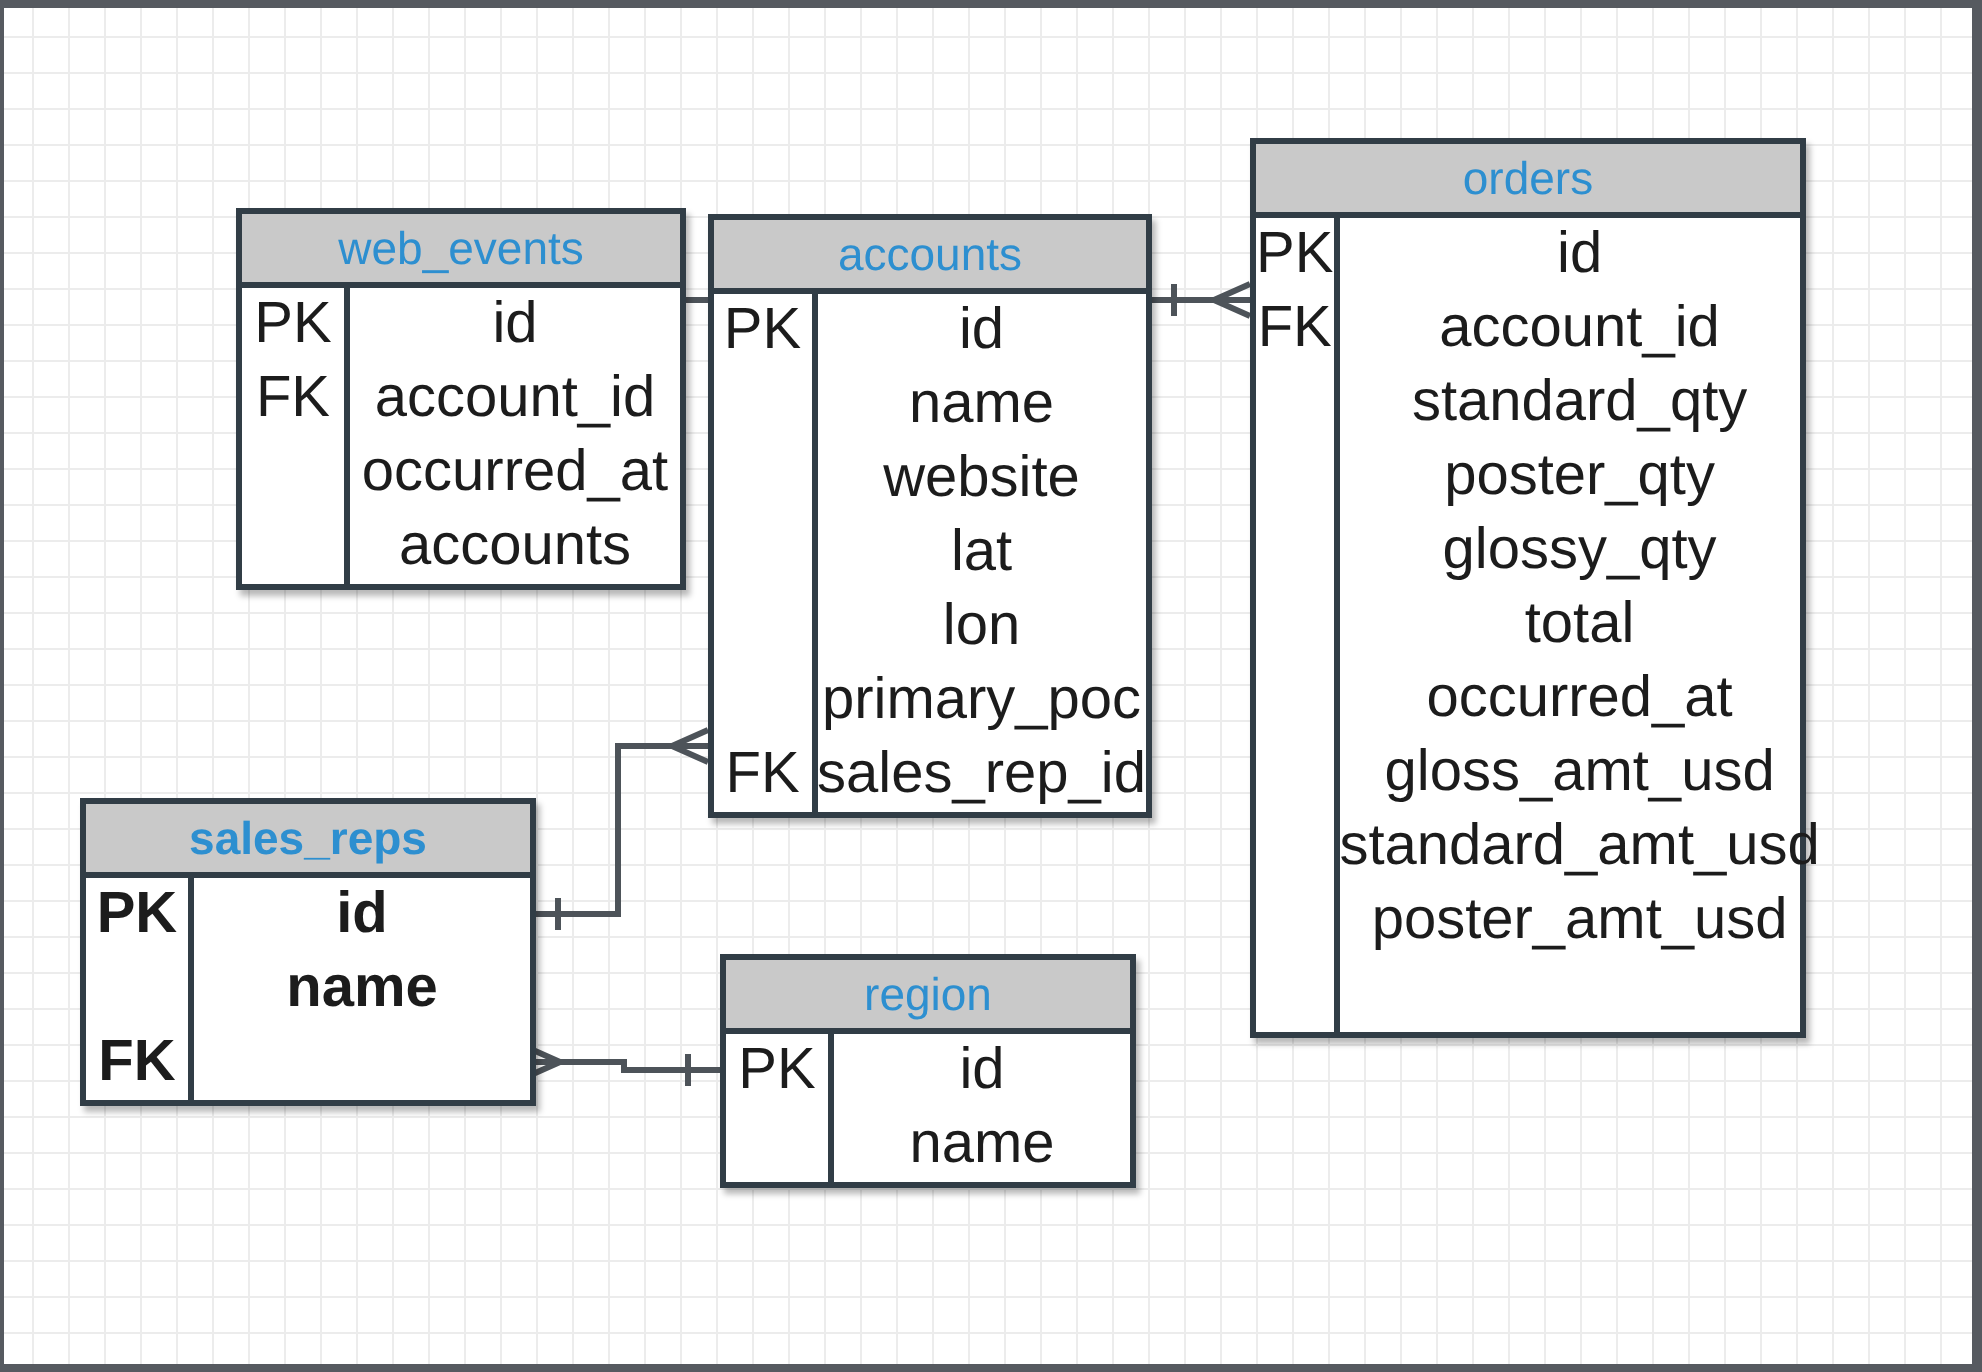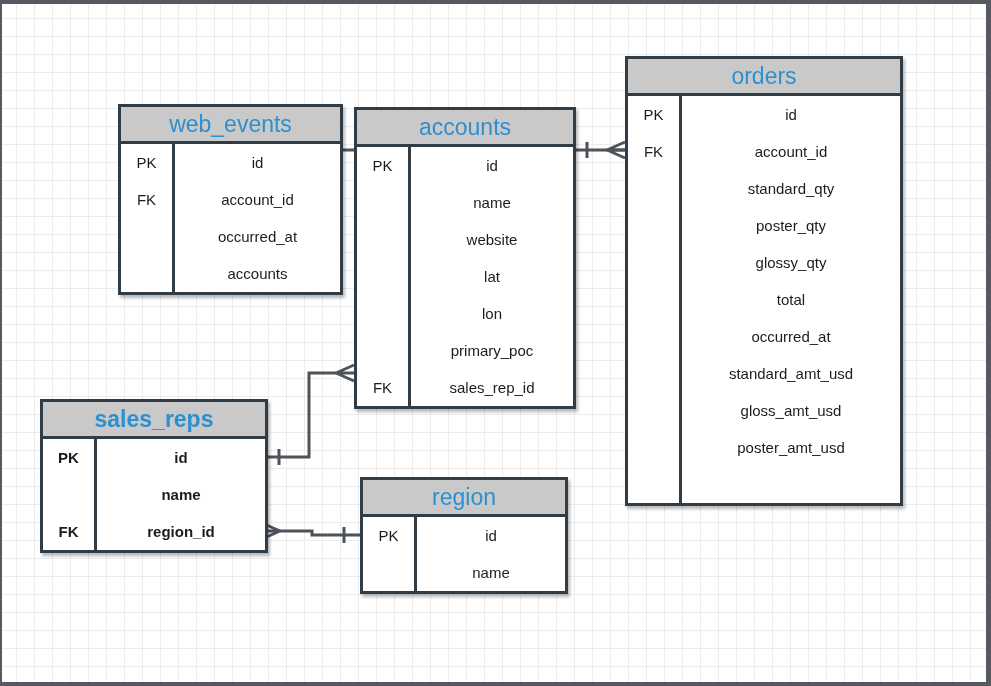--- a/index.html
+++ b/index.html
@@ -30,21 +30,21 @@
     height:34px;
     background:var(--header-fill,#c9c9c9);
     border-bottom:3px solid var(--table-border,#313d46);
     display:flex;align-items:center;justify-content:center;
     color:var(--header-text,#2d8fd0);
     font-size:23px;
   }
   .tbl-body{display:flex;align-items:stretch;}
   .key-col{width:51px;border-right:3px solid var(--table-border,#313d46);display:flex;flex-direction:column;}
   .name-col{flex:1;display:flex;flex-direction:column;}
-  .cell{height:37px;display:flex;align-items:center;justify-content:center;font-size:15px;color:var(--row-text,#1c1c1c);white-space:nowrap;}
+  .cell{height:37px;display:flex;align-items:center;justify-content:center;font-size:29px;color:var(--row-text,#1c1c1c);white-space:nowrap;}
 </style>
 </head>
 <body>
 
 <div class="frame">
 
   <svg class="connectors" viewBox="0 0 991 686" xmlns="http://www.w3.org/2000/svg">
 
     <g>
       <path class="conn" d="M295,177 L313,185 M295,185 L313,185 M295,193 L313,185"></path>
@@ -106,21 +106,21 @@
         <div class="cell">name</div>
         <div class="cell">website</div>
         <div class="cell">lat</div>
         <div class="cell">lon</div>
         <div class="cell">primary_poc</div>
         <div class="cell">sales_rep_id</div>
       </div>
     </div>
   </div>
 
-  <div class="erd-table" style="left:623px;top:52px;width:272px;">
+  <div class="erd-table" style="left:623px;top:65px;width:272px;">
     <div class="tbl-header">orders</div>
     <div class="tbl-body">
       <div class="key-col">
         <div class="cell">PK</div>
         <div class="cell">FK</div>
         <div class="cell"></div>
         <div class="cell"></div>
         <div class="cell"></div>
         <div class="cell"></div>
         <div class="cell"></div>
@@ -130,39 +130,38 @@
         <div class="cell"></div>
       </div>
       <div class="name-col">
         <div class="cell">id</div>
         <div class="cell">account_id</div>
         <div class="cell">standard_qty</div>
         <div class="cell">poster_qty</div>
         <div class="cell">glossy_qty</div>
         <div class="cell">total</div>
         <div class="cell">occurred_at</div>
+        <div class="cell">gloss_amt_usd</div>
         <div class="cell">standard_amt_usd</div>
-        <div class="cell">gloss_amt_usd</div>
         <div class="cell">poster_amt_usd</div>
       </div>
     </div>
   </div>
 
   <div class="erd-table" style="left:38px;top:395px;width:222px;font-weight:bold;">
     <div class="tbl-header">sales_reps</div>
     <div class="tbl-body">
       <div class="key-col">
         <div class="cell">PK</div>
         <div class="cell"></div>
         <div class="cell">FK</div>
       </div>
       <div class="name-col">
         <div class="cell">id</div>
         <div class="cell">name</div>
-        <div class="cell">region_id</div>
       </div>
     </div>
   </div>
 
   <div class="erd-table" style="left:358px;top:473px;width:202px;">
     <div class="tbl-header">region</div>
     <div class="tbl-body">
       <div class="key-col">
         <div class="cell">PK</div>
         <div class="cell"></div>

